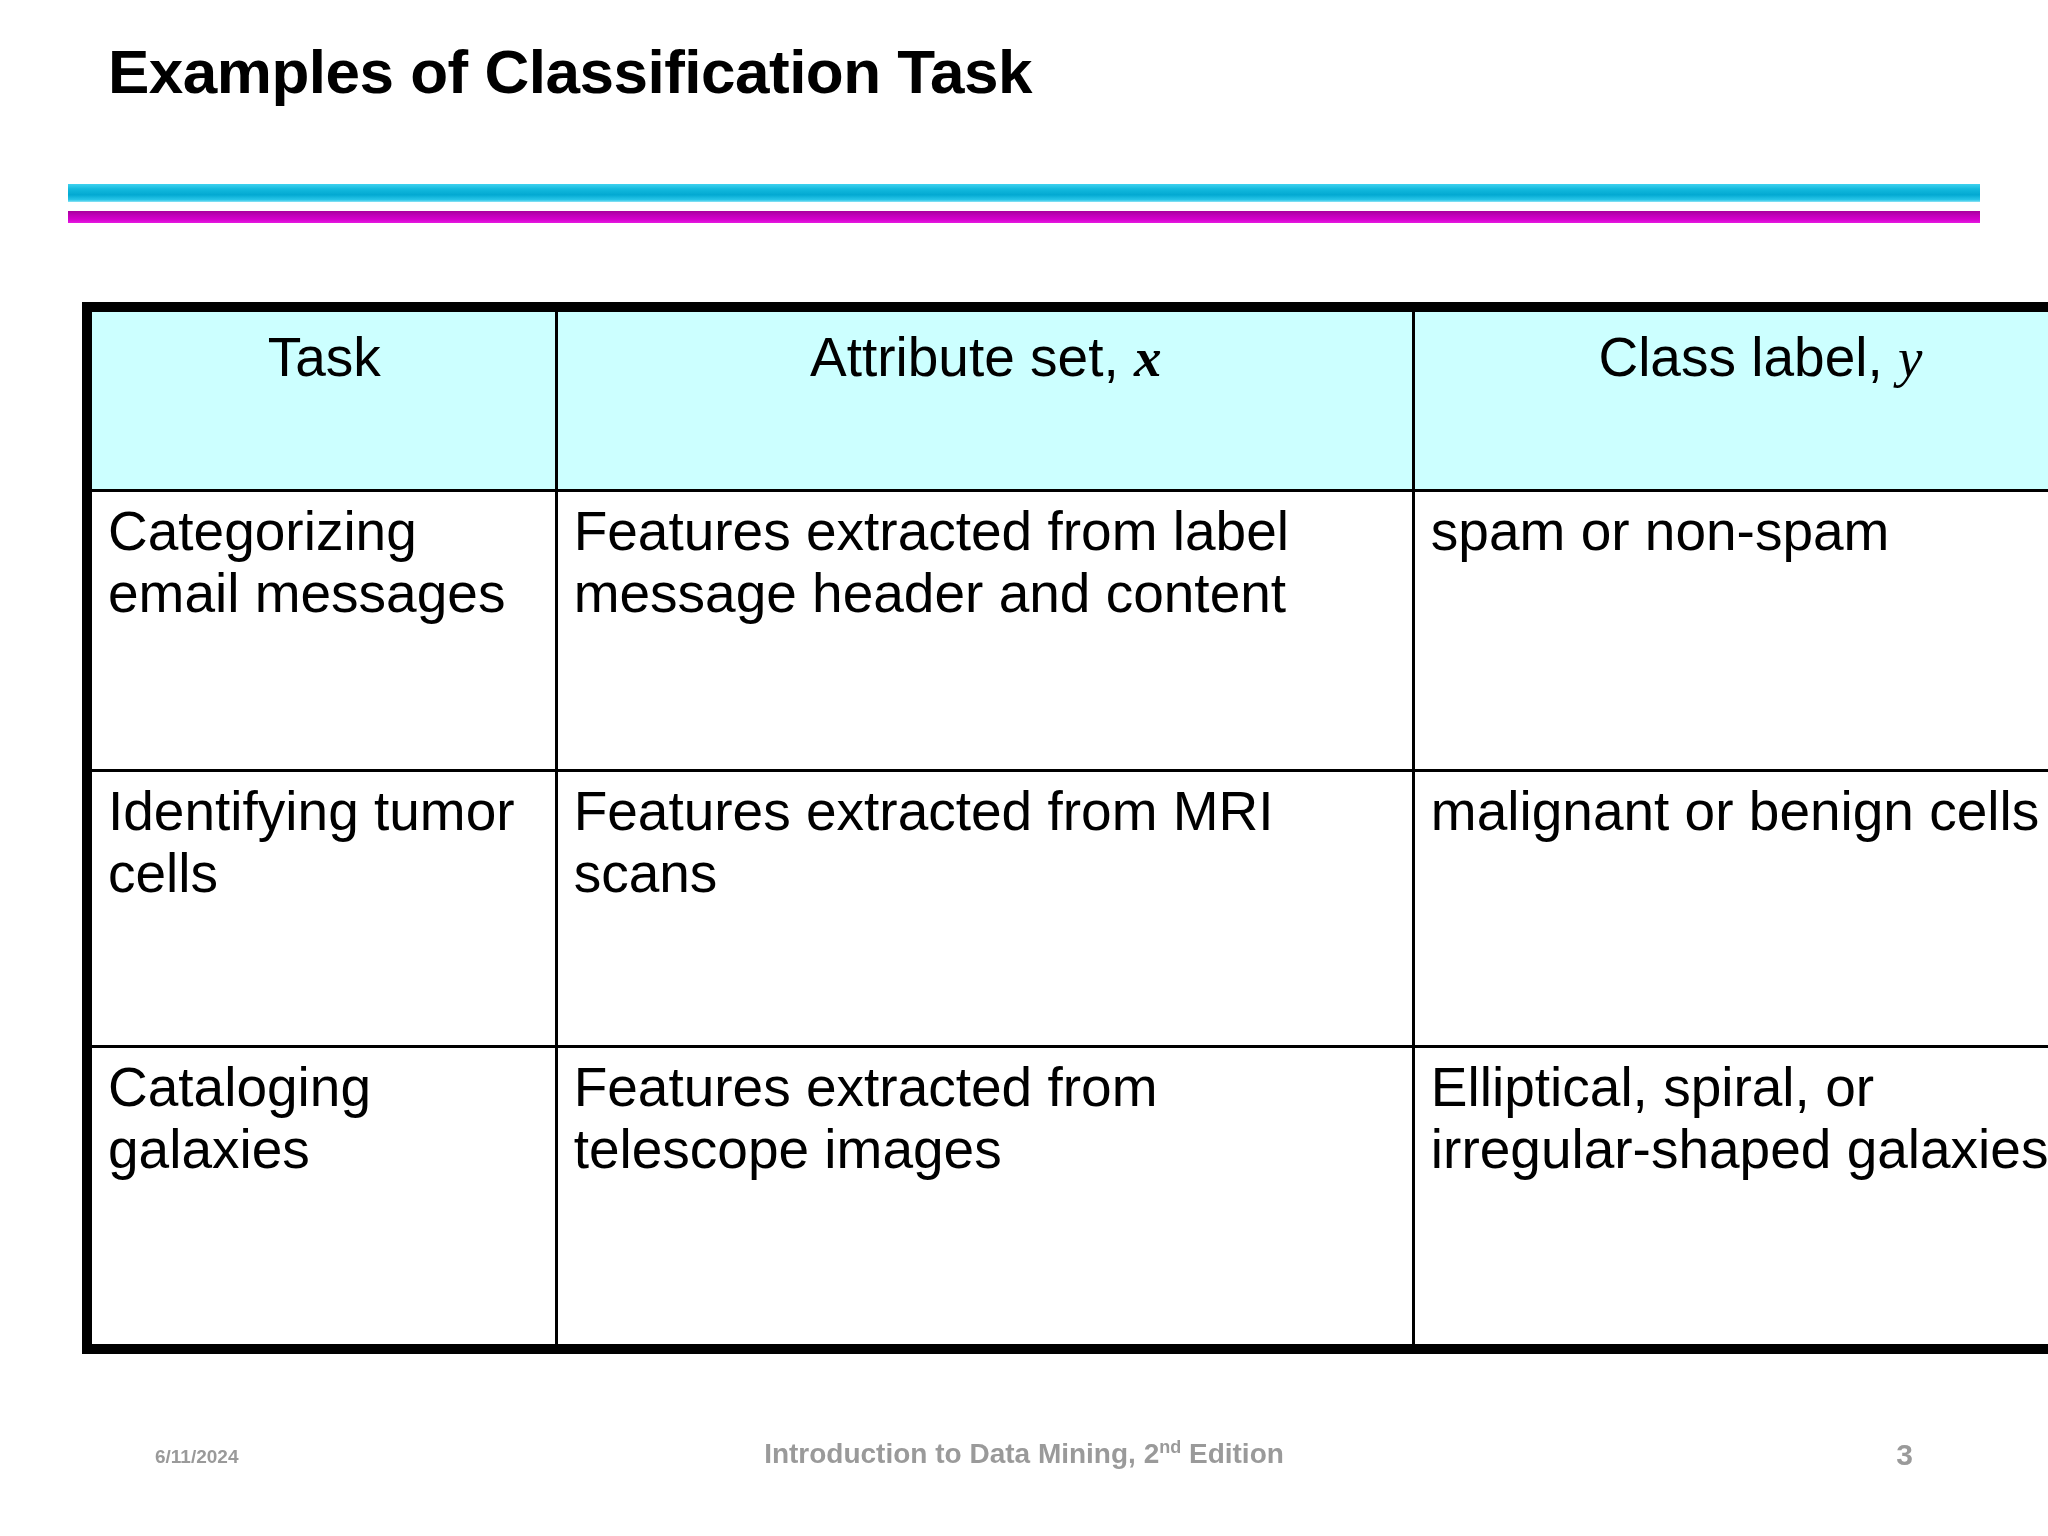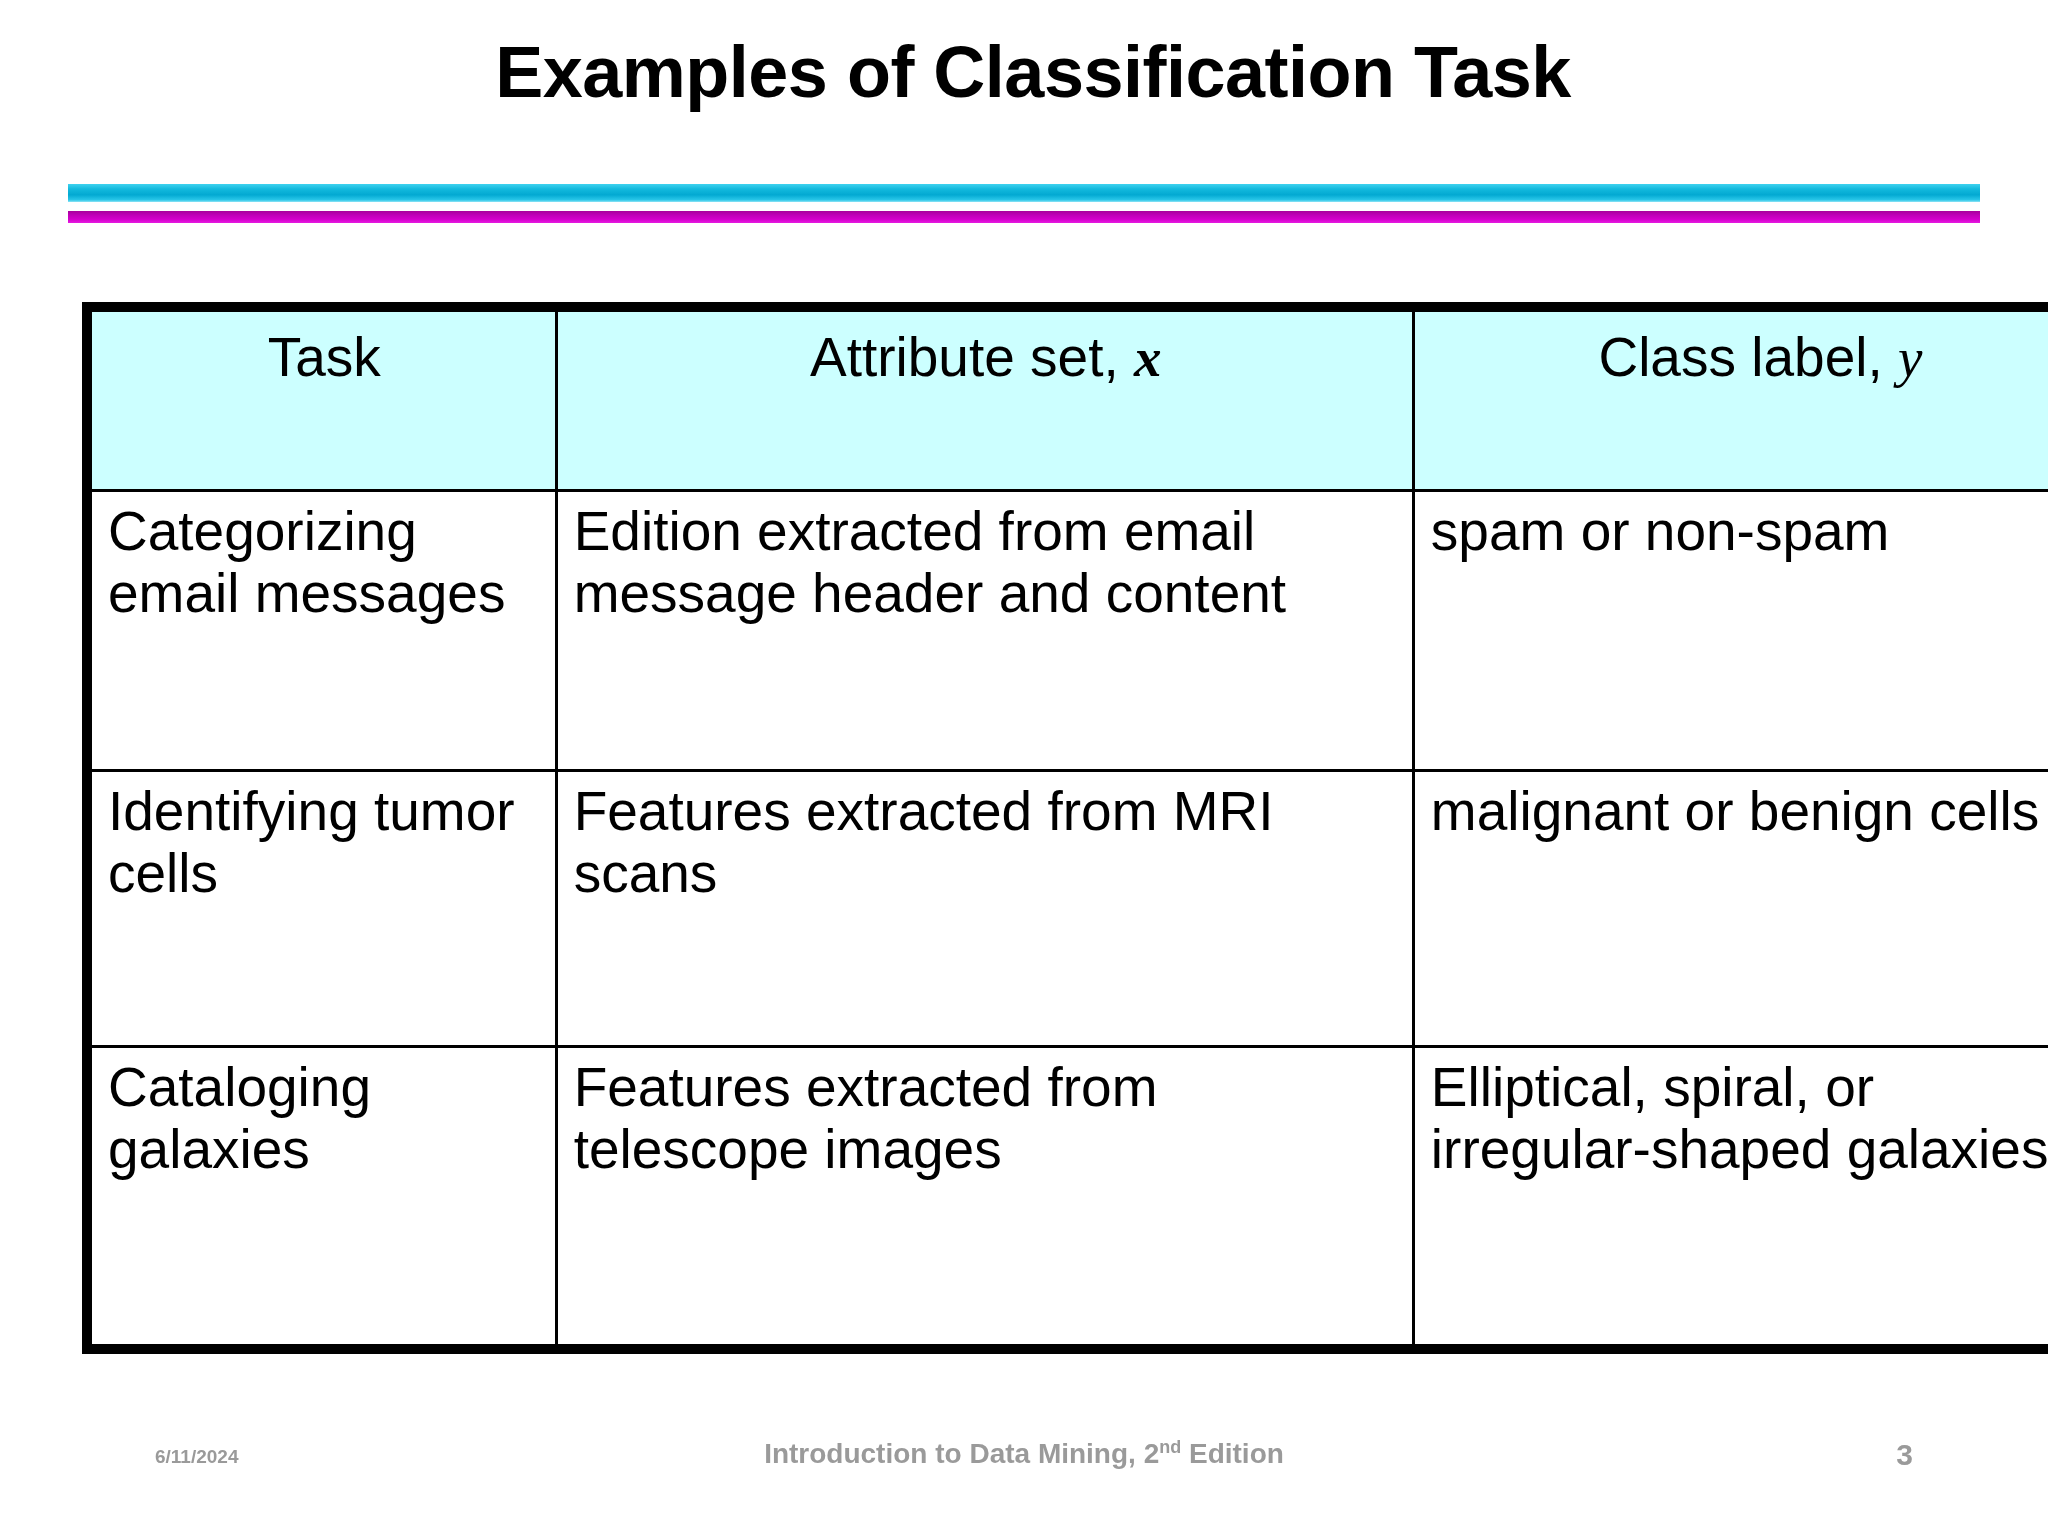--- a/index.html
+++ b/index.html
@@ -17,26 +17,25 @@
   }
 
   
   .slide-title {
     position: absolute;
     left: 108px;
     top: 24px;
     width: 1850px;
     font-family: "Liberation Sans", sans-serif;
     font-weight: bold;
-    font-size: 72px;
+    font-size: 62px;
     line-height: 96px;
     letter-spacing: -0.5px;
     color: #000000;
     white-space: nowrap;
-    text-align: center;
   }
 
   
   .divider-group {
     position: absolute;
     left: 68px;
     top: 184px;
     width: 1912px;
   }
   .bar-cyan {
@@ -188,21 +187,21 @@
         </th>
         <th>
           <span>Class label,</span>
           <span class="math-var">y</span>
         </th>
       </tr>
     </thead>
     <tbody>
       <tr class="row-1">
         <td>Categorizing email messages</td>
-        <td>Edition extracted from email message header and content</td>
+        <td>Features extracted from label message header and content</td>
         <td>spam or non-spam</td>
       </tr>
       <tr class="row-2">
         <td>Identifying tumor cells</td>
         <td>Features extracted from MRI scans</td>
         <td>malignant or benign cells</td>
       </tr>
       <tr class="row-3">
         <td>Cataloging galaxies</td>
         <td>Features extracted from telescope images</td>

